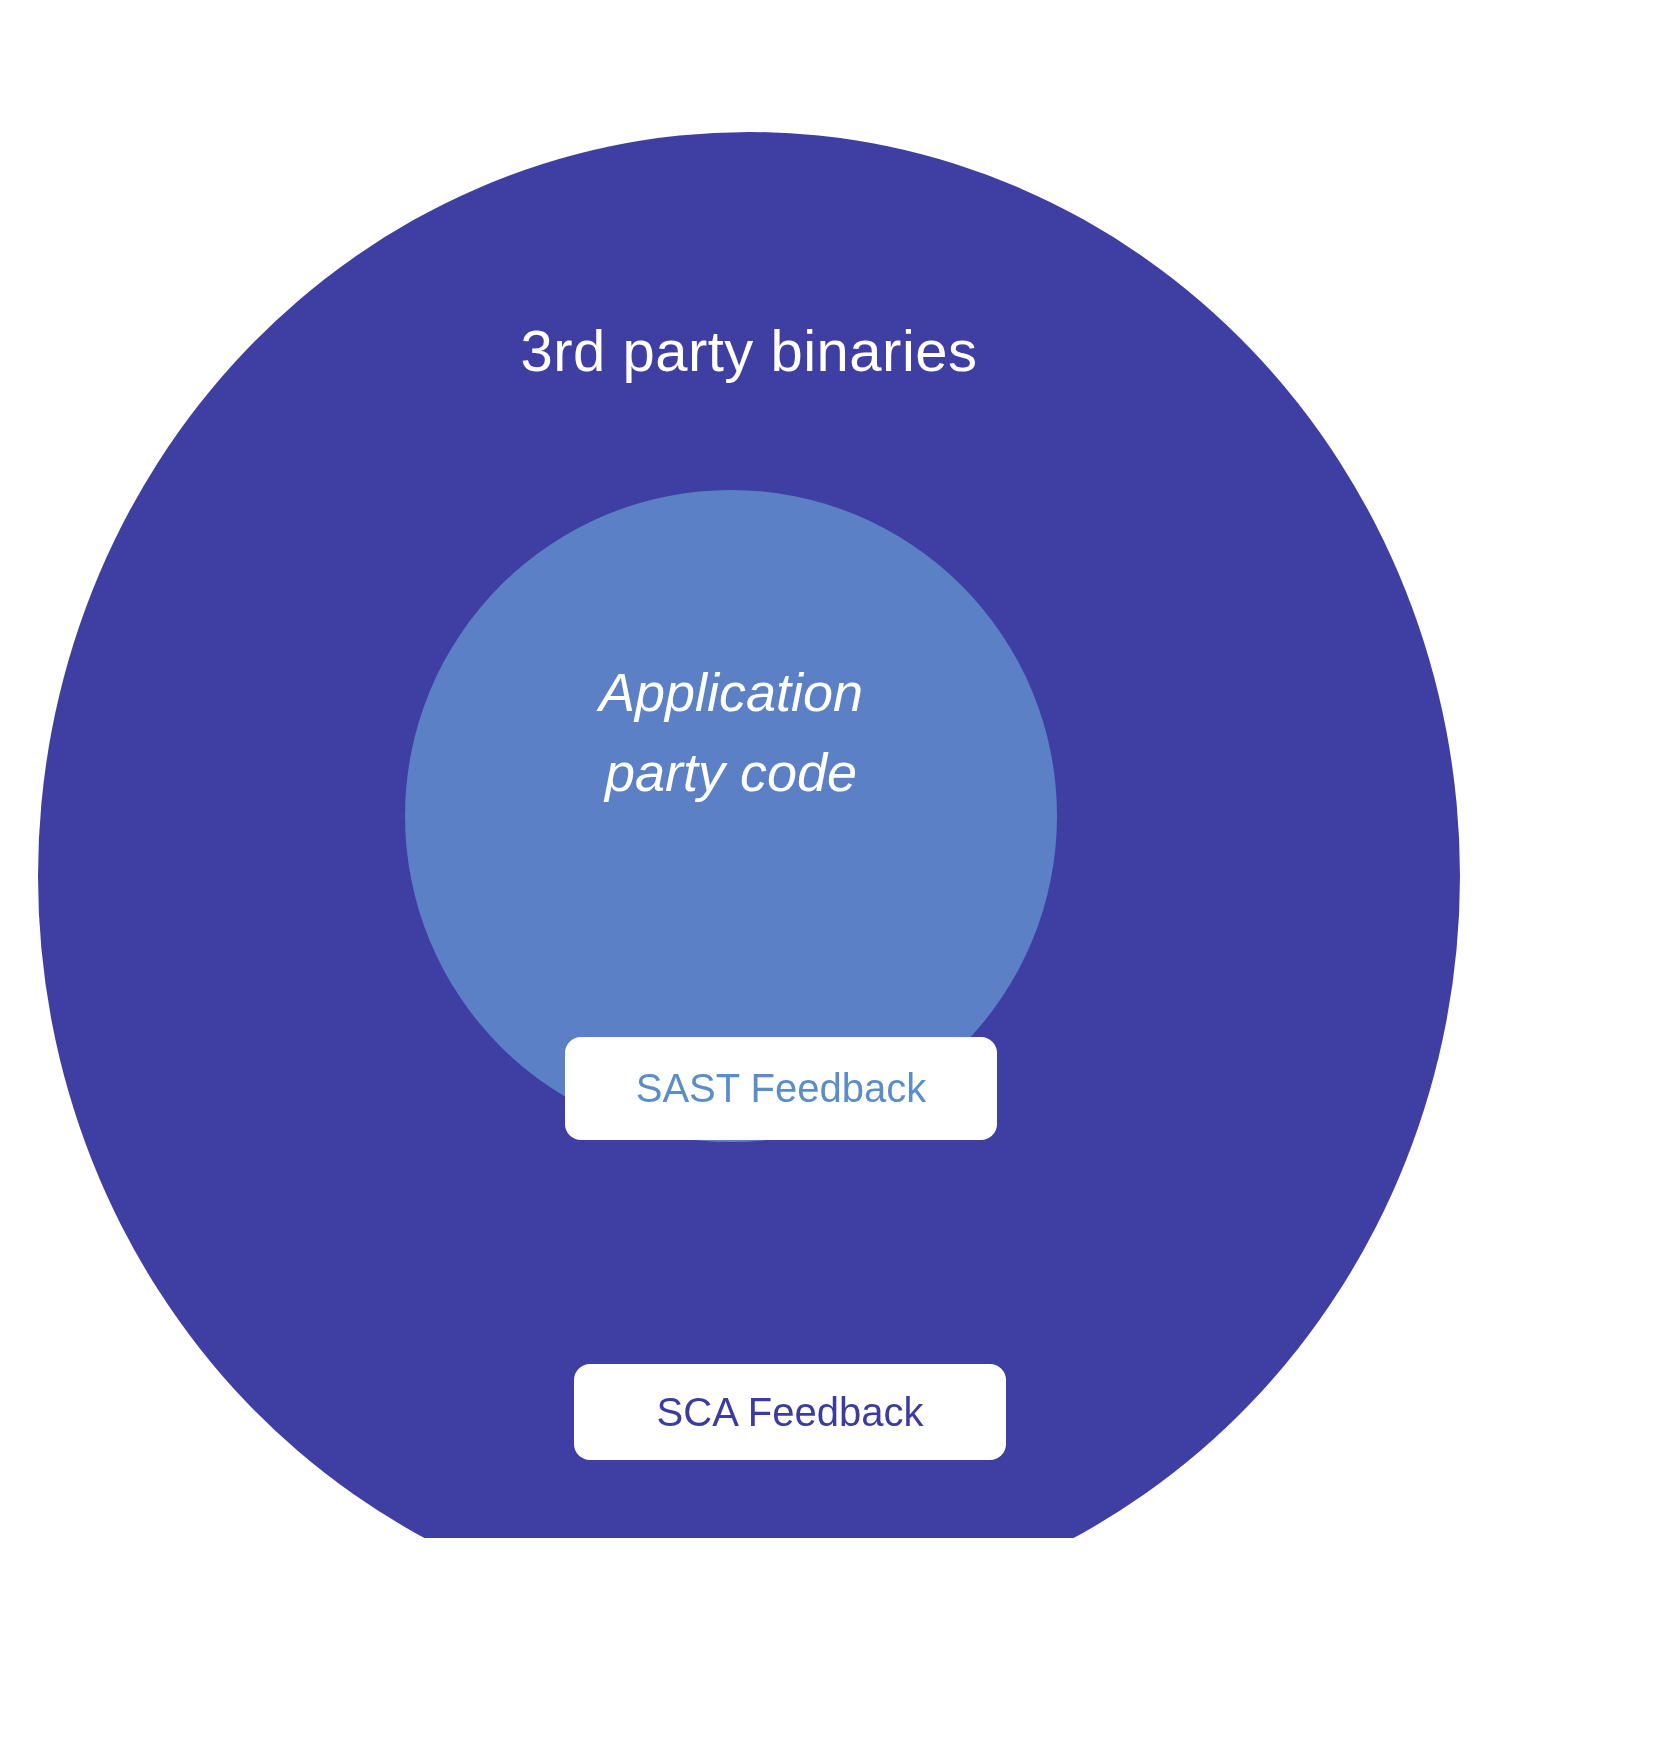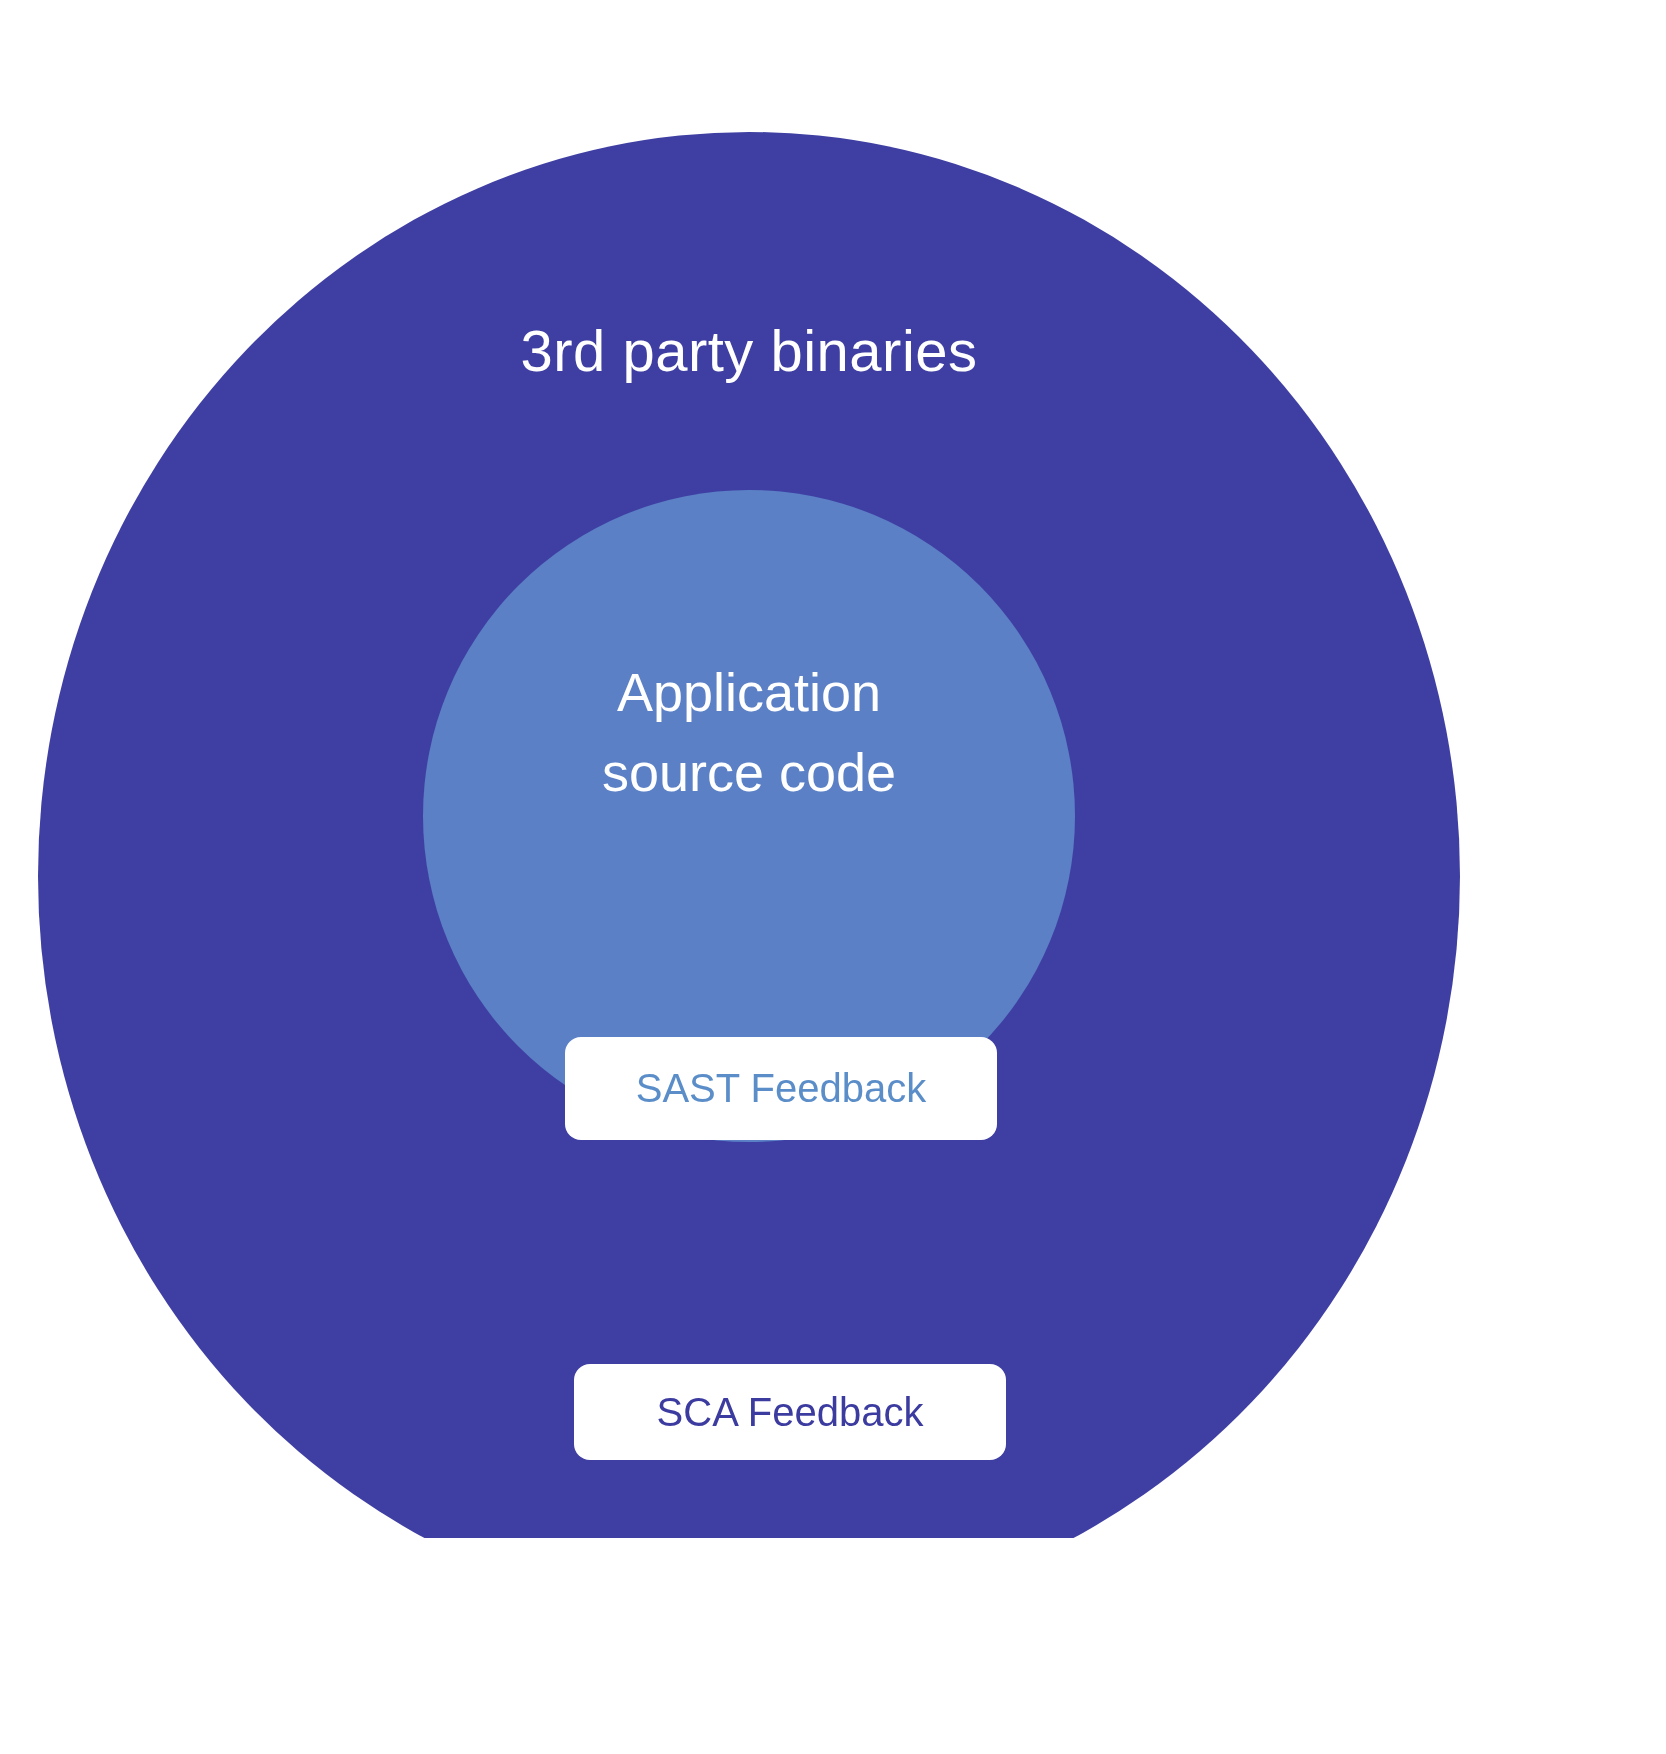--- a/index.html
+++ b/index.html
@@ -30,26 +30,27 @@
     top: 185px;
     width: 100%;
     text-align: center;
     color: var(--text_on_dark, #ffffff);
     font-size: 58px;
     font-weight: 400;
     letter-spacing: 0.5px;
   }
   .inner-circle {
     position: absolute;
-    left: 385px;
+    left: 367px;
     top: 358px;
     width: 652px;
     height: 652px;
     border-radius: 50%;
     background: var(--inner, #5b80c6);
+    font-style: italic;
   }
   .inner-label {
     position: absolute;
     left: 0;
     top: 162px;
     width: 100%;
     text-align: center;
     color: var(--text_on_dark, #ffffff);
     font-size: 54px;
     line-height: 80px;
@@ -89,21 +90,21 @@
 <div class="canvas">
 
   <div class="outer-circle">
 
     <div class="outer-label">3rd party binaries</div>
 
     <div class="inner-circle">
 
       <div class="inner-label">
         <div>Application</div>
-        <div>source code</div>
+        <div>party code</div>
       </div>
 
     </div>
 
     <div class="badge sast-badge">
       <span>SAST Feedback</span>
     </div>
 
     <div class="badge sca-badge">
       <span>SCA Feedback</span>

